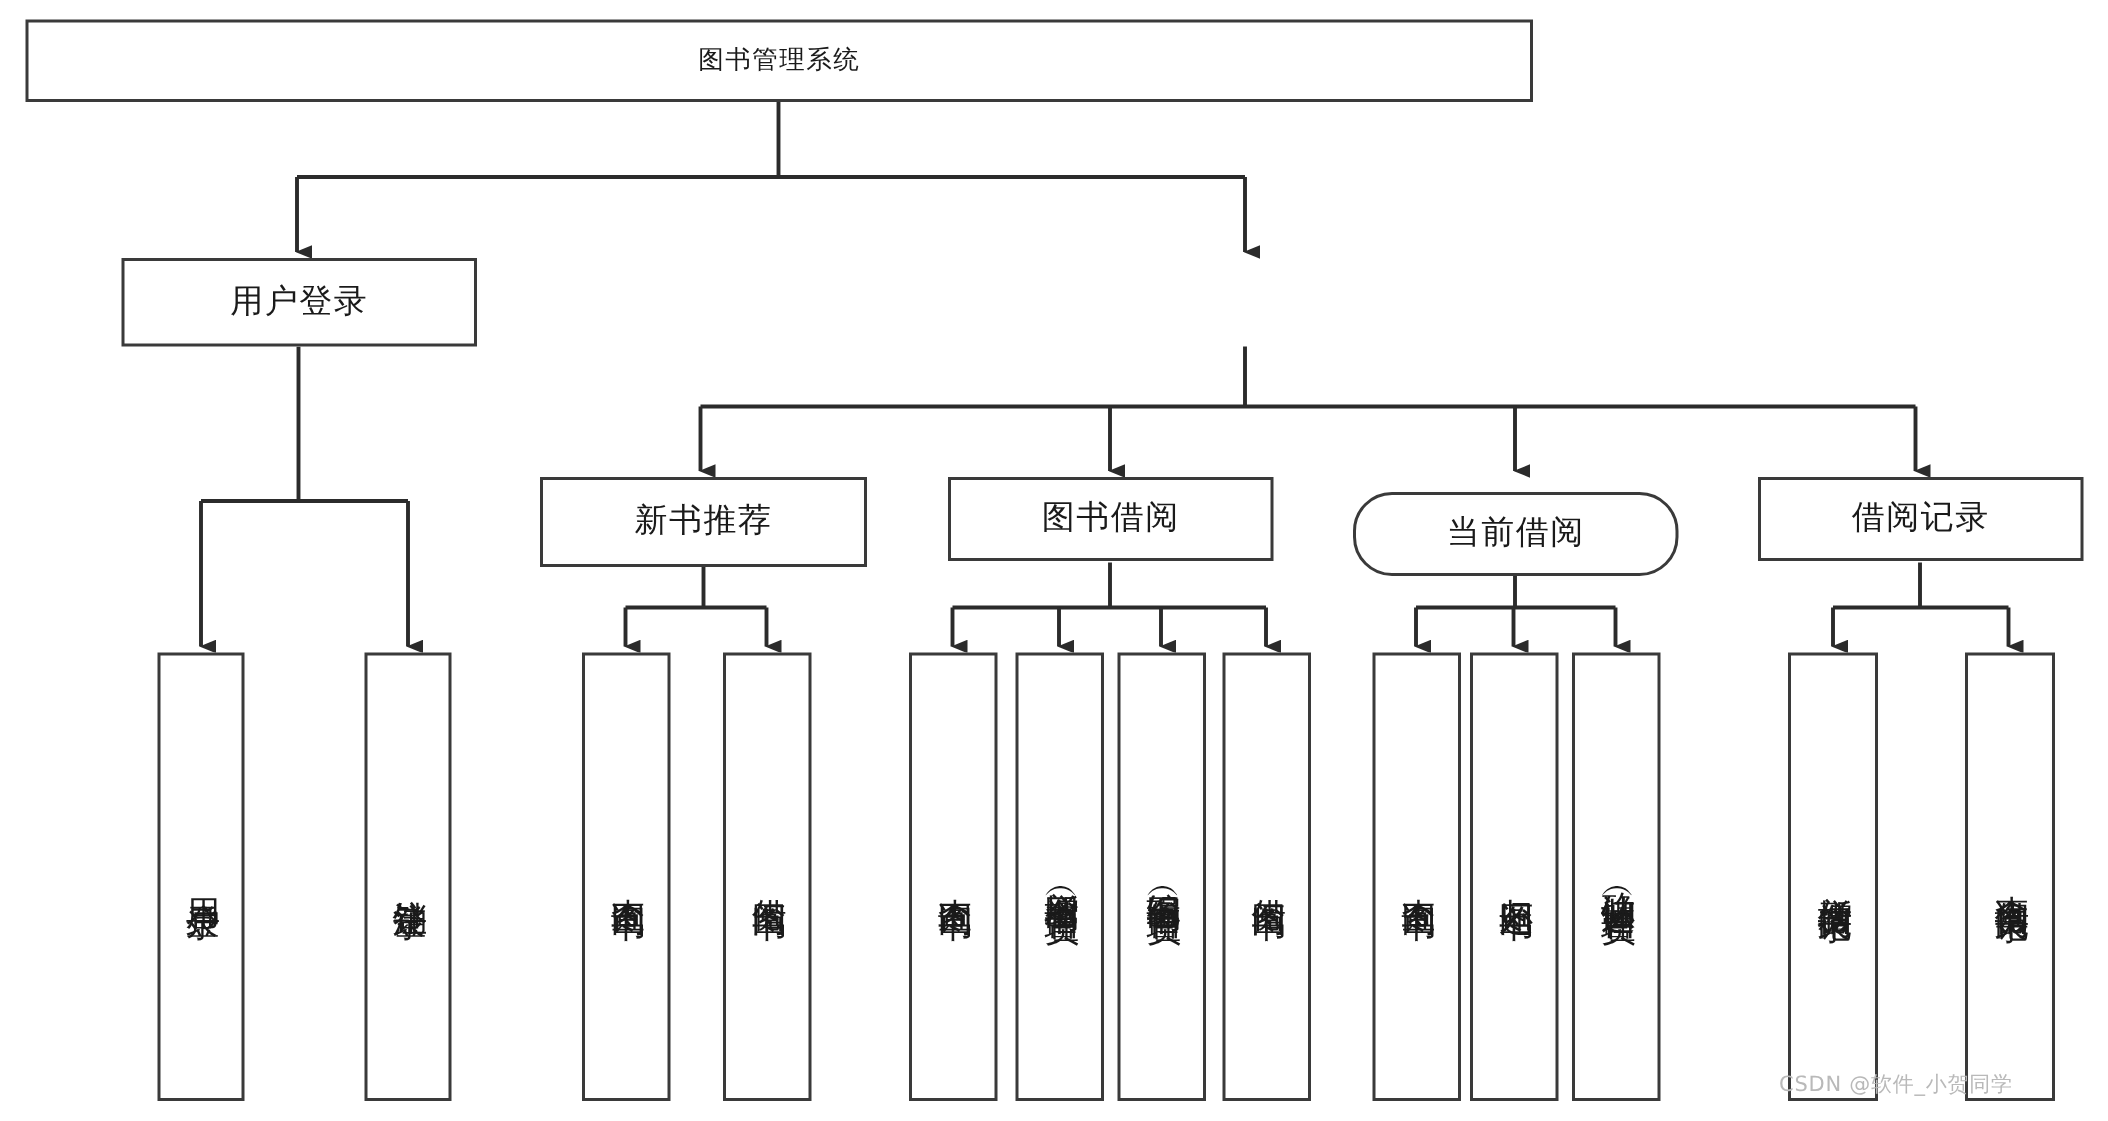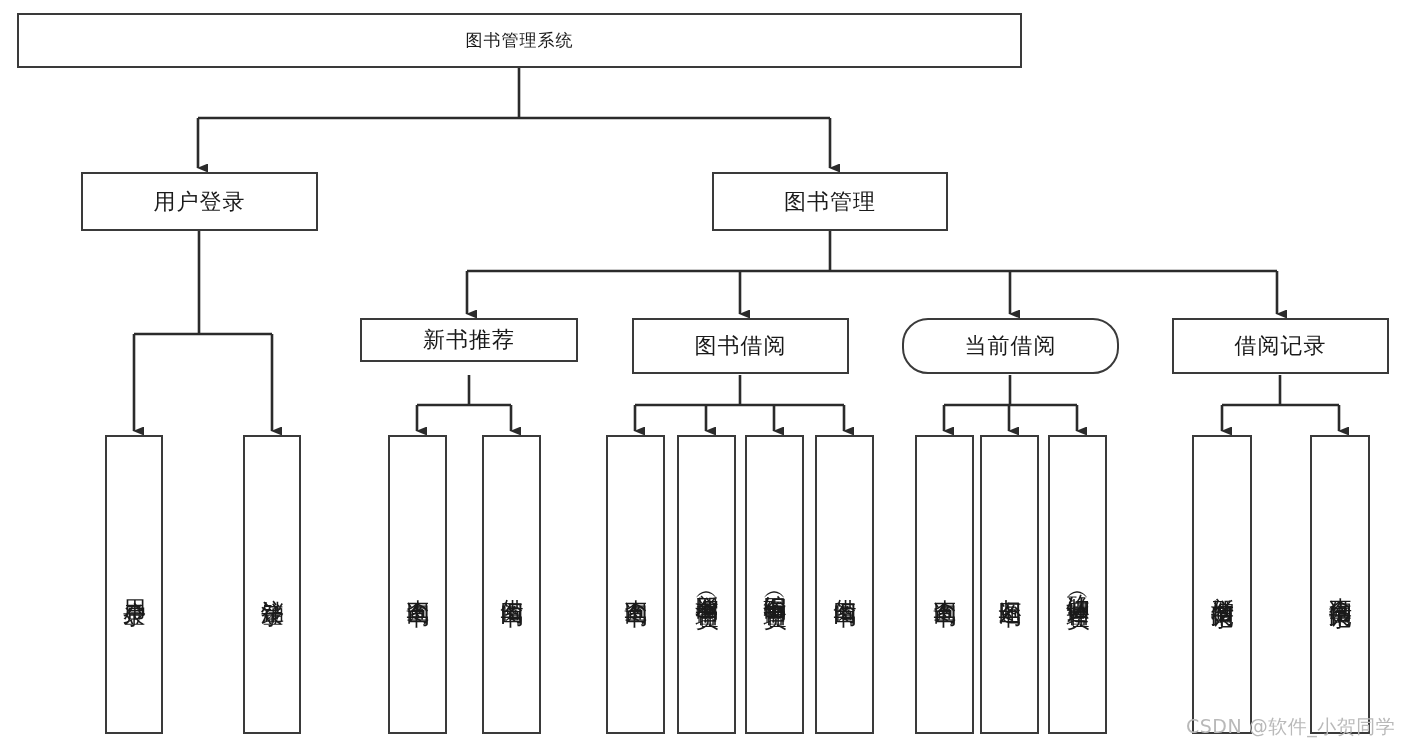--- a/index.html
+++ b/index.html
@@ -59,21 +59,21 @@
     text-orientation: upright;
     font-size: 23px;
     line-height: 1.12;
     letter-spacing: 2px;
     white-space: nowrap;
   }
   .watermark {
     position: absolute;
     left: 1186px;
     top: 714px;
-    font-size: 19px;
+    font-size: 14px;
     color: #b9b9b9;
     white-space: nowrap;
     letter-spacing: 0.5px;
     pointer-events: none;
   }
 </style>
 </head>
 <body>
 
 <div id="canvas">
@@ -129,31 +129,28 @@
     </g>
   </svg>
 
   <div class="node h root" style="left:17px; top:13px; width:1005px; height:55px;">
     <span class="label">图书管理系统</span>
   </div>
 
   <div class="node h" style="left:81px; top:172px; width:237px; height:59px;">
     <span class="label">用户登录</span>
   </div>
-  <div class="node h" style="left:712px; top:172px; width:236px; height:59px;">
-    <span class="label">图书管理</span>
-  </div>
-
-  <div class="node h" style="left:360px; top:318px; width:218px; height:44px;">
+
+  <div class="node h" style="left:360px; top:318px; width:218px; height:60px;">
     <span class="label">新书推荐</span>
   </div>
   <div class="node h" style="left:632px; top:318px; width:217px; height:56px;">
     <span class="label">图书借阅</span>
   </div>
-  <div class="node h" style="left:902px; top:318px; width:217px; height:56px;border-radius:26px;">
+  <div class="node h" style="left:902px; top:328px; width:217px; height:56px;border-radius:26px;">
     <span class="label">当前借阅</span>
   </div>
   <div class="node h" style="left:1172px; top:318px; width:217px; height:56px;text-align:center;">
     <span class="label">借阅记录</span>
   </div>
 
   <div class="node v" style="left:105px; top:435px; width:58px; height:299px;">
     <span class="label">用户登录</span>
   </div>
   <div class="node v" style="left:243px; top:435px; width:58px; height:299px;">

